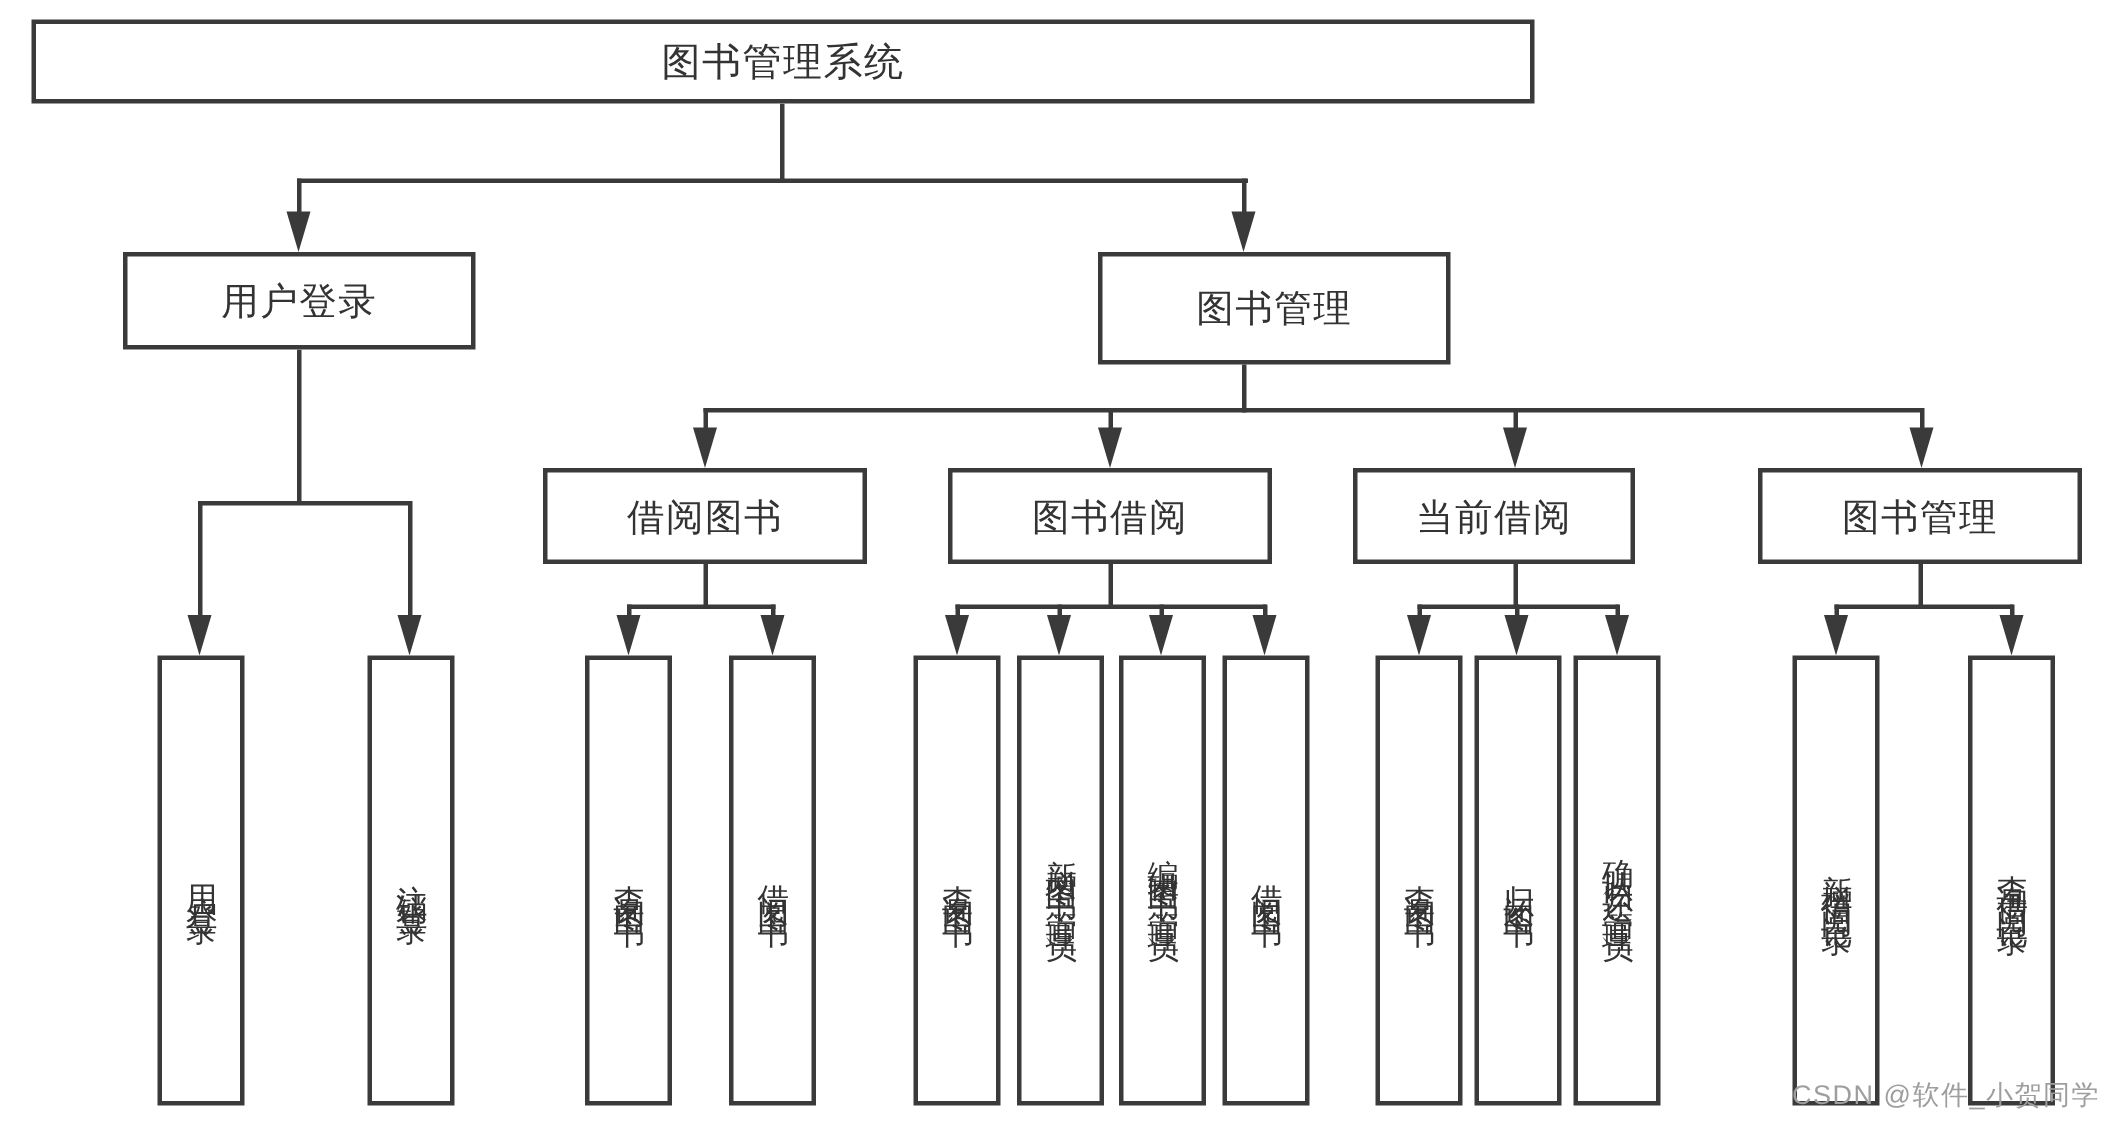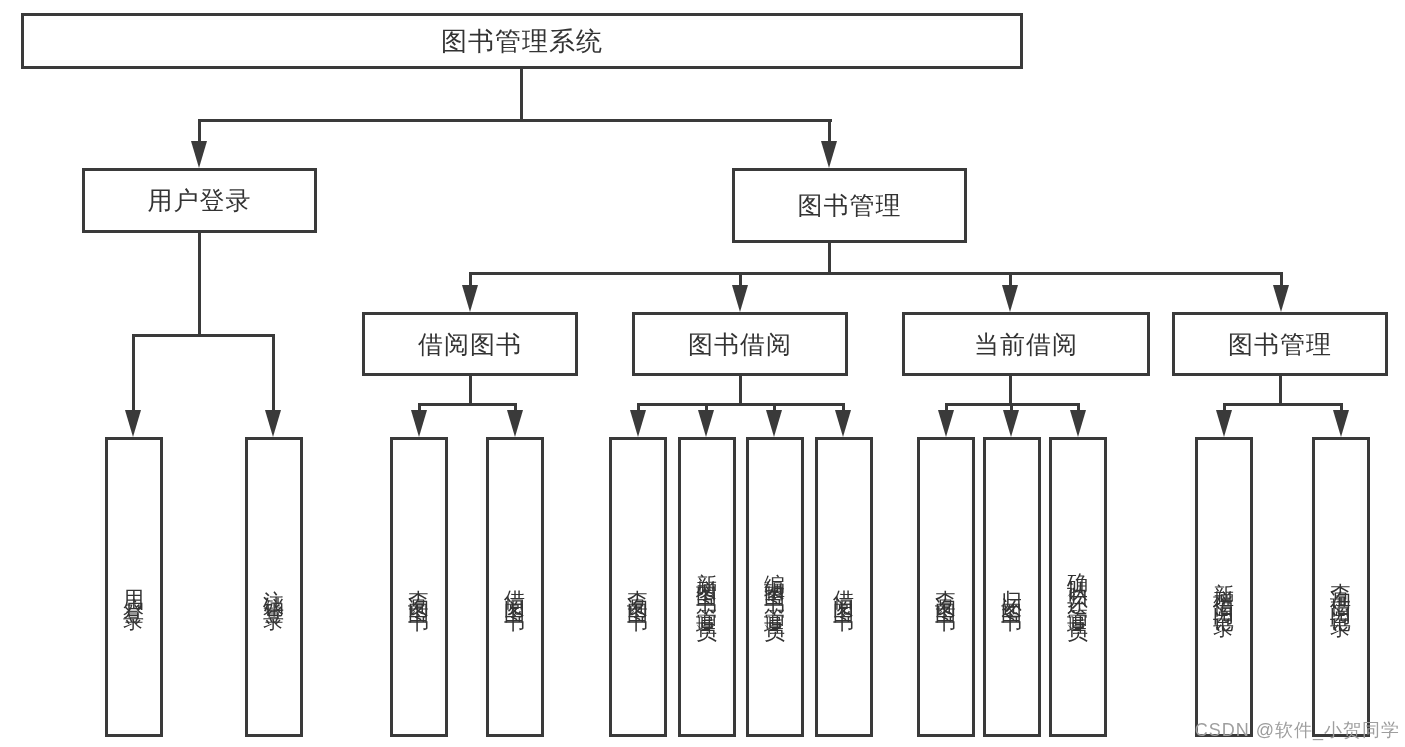--- a/index.html
+++ b/index.html
@@ -117,21 +117,21 @@
   <div class="hbox" style="left:732px;top:168px;width:235px;height:75px">
     <span>图书管理</span>
   </div>
 
   <div class="hbox" style="left:362px;top:312px;width:216px;height:64px">
     <span>借阅图书</span>
   </div>
   <div class="hbox" style="left:632px;top:312px;width:216px;height:64px">
     <span>图书借阅</span>
   </div>
-  <div class="hbox" style="left:902px;top:312px;width:248px;height:64px">
+  <div class="hbox" style="left:902px;top:312px;width:188px;height:64px">
     <span>当前借阅</span>
   </div>
   <div class="hbox" style="left:1172px;top:312px;width:216px;height:64px">
     <span>图书管理</span>
   </div>
 
   <div class="vbox" style="left:105px">
     <span>用户登录</span>
   </div>
   <div class="vbox" style="left:245px">

